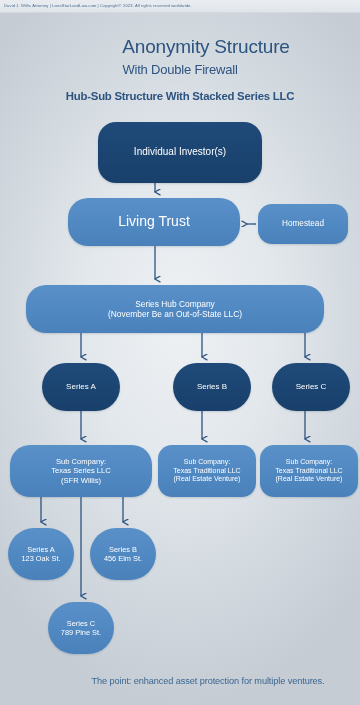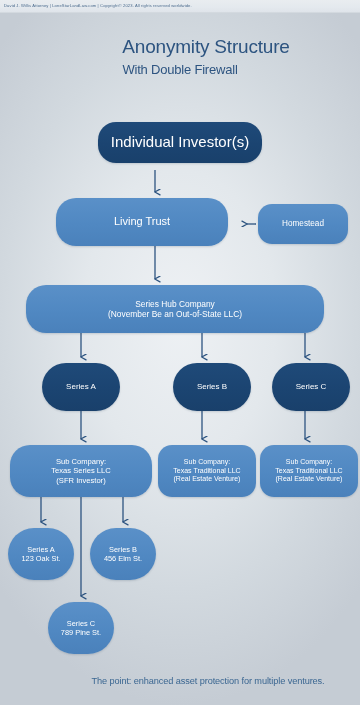--- a/index.html
+++ b/index.html
@@ -106,20 +106,21 @@
 <body>
 
 <div id="page">
 
   <div id="attribution-bar">
     <div id="attribution-text">David J. Willis Attorney  |  LoneStarLandLaw.com  |  Copyright© 2023. All rights reserved worldwide.</div>
   </div>
 
   <div class="title-line" id="title-1">Anonymity Structure</div>
   <div class="title-line" id="title-2">With Double Firewall</div>
+  <div class="title-line" id="subtitle">Hub-Sub Structure With Stacked Series LLC</div>
 
   <svg id="connectors" viewBox="0 0 360 705">
     <defs>
       <marker id="arrow-down" markerWidth="7" markerHeight="7" refX="3.2" refY="5.6" orient="auto" markerUnits="userSpaceOnUse">
         <path d="M0.3,0.6 L3.2,5.8 L6.1,0.6" fill="none" stroke="#2d5480" stroke-width="1.25" stroke-linecap="round" stroke-linejoin="round"></path>
       </marker>
       <marker id="arrow-left" markerWidth="7" markerHeight="7" refX="1.0" refY="3.2" orient="auto" markerUnits="userSpaceOnUse">
         <path d="M6.0,0.3 L0.8,3.2 L6.0,6.1" fill="none" stroke="#2d5480" stroke-width="1.25" stroke-linecap="round" stroke-linejoin="round"></path>
       </marker>
     </defs>
@@ -138,25 +139,25 @@
       <line x1="81" y1="411" x2="81" y2="439" marker-end="url(#arrow-down)"></line>
       <line x1="202" y1="411" x2="202" y2="439" marker-end="url(#arrow-down)"></line>
       <line x1="305" y1="411" x2="305" y2="439" marker-end="url(#arrow-down)"></line>
 
       <line x1="41" y1="497" x2="41" y2="522" marker-end="url(#arrow-down)"></line>
       <line x1="123" y1="497" x2="123" y2="522" marker-end="url(#arrow-down)"></line>
       <line x1="81" y1="497" x2="81" y2="596" marker-end="url(#arrow-down)"></line>
     </g>
   </svg>
 
-  <div class="node node-dark" style="left:98px; top:122px; width:164px; height:41px; border-radius:18px; font-size:15px;">
+  <div class="node node-dark" style="left:98px; top:122px; width:164px; height:61px; border-radius:18px; font-size:10px;">
     <span class="line">Individual Investor(s)</span>
   </div>
 
-  <div class="node node-mid" style="left:56px; top:198px; width:172px; height:48px; border-radius:20px; font-size:11px;">
+  <div class="node node-mid" style="left:68px; top:198px; width:172px; height:48px; border-radius:20px; font-size:14px;">
     <span class="line">Living Trust</span>
   </div>
 
   <div class="node node-mid" style="left:258px; top:204px; width:90px; height:40px; border-radius:14px; font-size:8.2px;">
     <span class="line">Homestead</span>
   </div>
 
   <div class="node node-mid" style="left:26px; top:285px; width:298px; height:48px; border-radius:20px; font-size:8.4px;">
     <span class="line">Series Hub Company</span>
     <span class="line">(November Be an Out-of-State LLC)</span>
@@ -170,21 +171,21 @@
     <span class="line">Series B</span>
   </div>
 
   <div class="node node-dark" style="left:272px; top:363px; width:78px; height:48px; border-radius:24px; font-size:8px;">
     <span class="line">Series C</span>
   </div>
 
   <div class="node node-mid" style="left:10px; top:445px; width:142px; height:52px; border-radius:20px; font-size:7.6px;">
     <span class="line">Sub Company:</span>
     <span class="line">Texas Series LLC</span>
-    <span class="line">(SFR Investor)</span>
+    <span class="line">(SFR Willis)</span>
   </div>
 
   <div class="node node-mid" style="left:158px; top:445px; width:98px; height:52px; border-radius:14px; font-size:7px;">
     <span class="line">Sub Company:</span>
     <span class="line">Texas Traditional LLC</span>
     <span class="line">(Real Estate Venture)</span>
   </div>
 
   <div class="node node-mid" style="left:260px; top:445px; width:98px; height:52px; border-radius:14px; font-size:7px;">
     <span class="line">Sub Company:</span>

